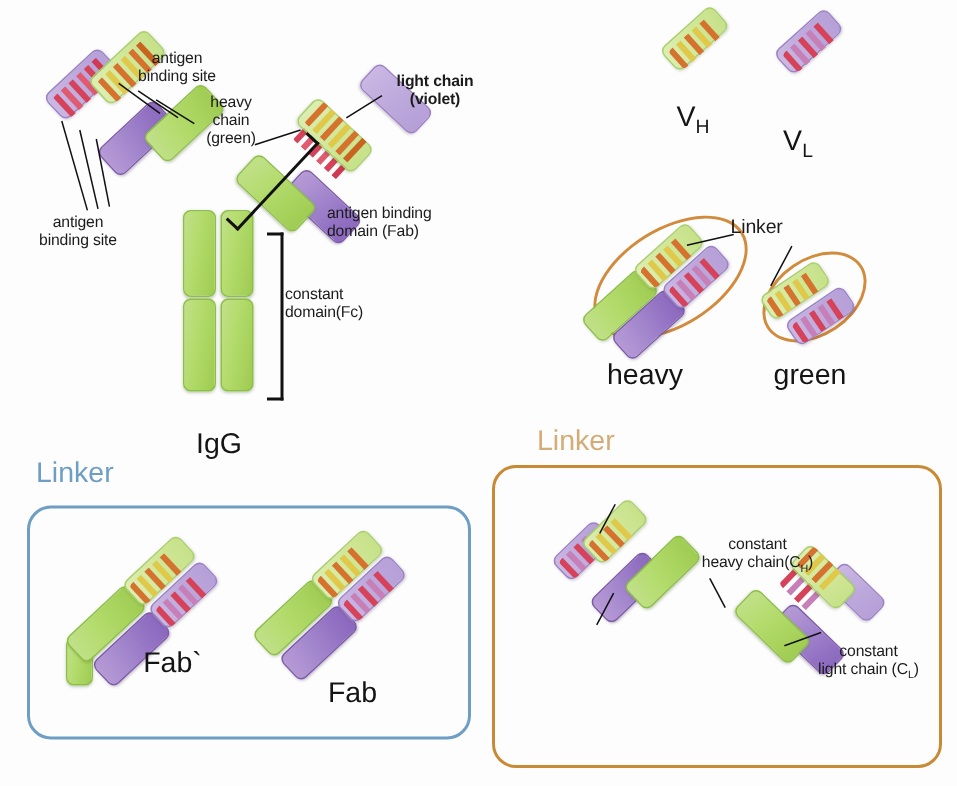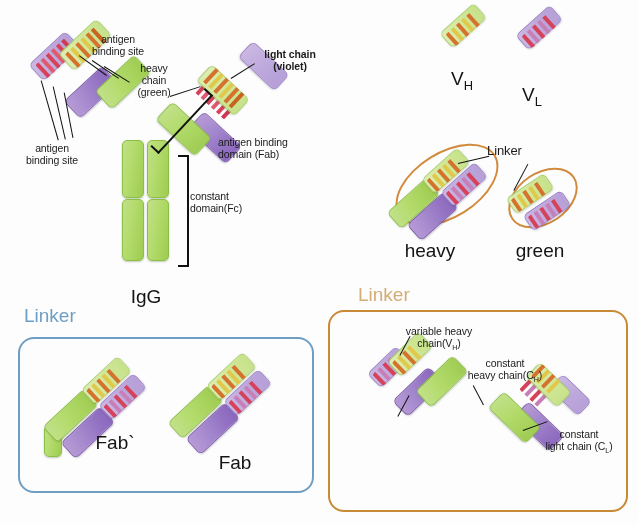--- a/index.html
+++ b/index.html
@@ -354,22 +354,20 @@
       <i style="left:15px; width:4px; background:#d4722e;"></i>
       <i style="left:22px; width:4px; background:#e0c84a;"></i>
     </div>
   </div>
 
   <div class="leader" style="left:400px; top:355px; width:22px; transform:rotate(-62deg);"></div>
   <div class="leader" style="left:473px; top:385px; width:22px; transform:rotate(62deg);"></div>
   <div class="leader" style="left:398px; top:416px; width:24px; transform:rotate(-62deg);"></div>
   <div class="leader" style="left:523px; top:430px; width:26px; transform:rotate(-20deg);"></div>
 
-  <div class="lbl" style="left:384px; top:325px; width:110px;"><span>variable heavy
-chain(V</span><span class="sub">H</span><span>)</span></div>
 
   <div class="lbl" style="left:437px; top:357px; width:136px;"><span>constant
 heavy chain(C</span><span class="sub">H</span><span>)</span></div>
 
 
   <div class="lbl" style="left:527px; top:428px; width:104px;"><span>constant
 light chain (C</span><span class="sub">L</span><span>)</span></div>
 
 
 </div>

